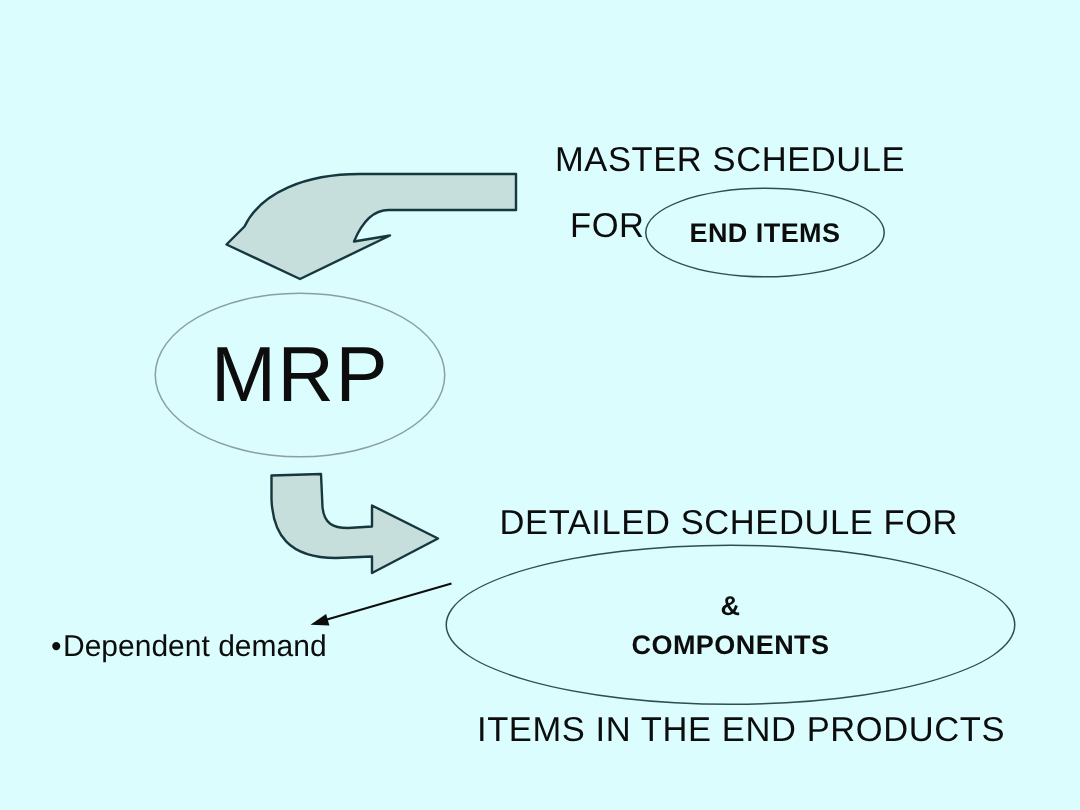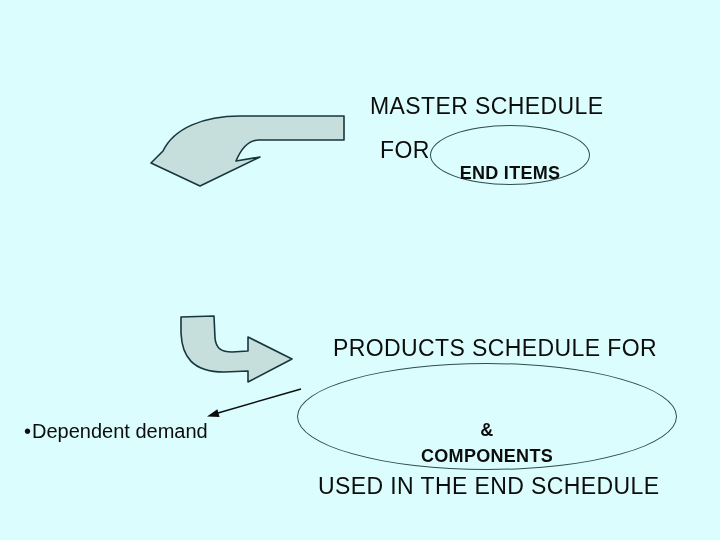--- a/index.html
+++ b/index.html
@@ -14,30 +14,30 @@
   .callout-line{stroke:var(--ink,#0d0d0d);stroke-width:1.4;}
   .callout-head{fill:var(--ink,#0d0d0d);}
   .line{position:absolute;white-space:nowrap;}
   .lg{font-size:23px;letter-spacing:0.4px;}
   .t-master1{left:370px;top:93px;}
   .t-master2{left:380px;top:137px;}
   .t-detailed{left:333px;top:335px;}
   .t-used{left:318px;top:473px;}
   .ellipse{
     position:absolute;border-radius:50%;
-    display:flex;flex-direction:column;align-items:center;justify-content:flex-end;
+    display:flex;flex-direction:column;align-items:center;justify-content:center;
     text-align:center;box-sizing:border-box;
   }
   .end-items{left:430px;top:125px;width:160px;height:60px;
     border:1.5px solid var(--ellipse-line,#2f4f4f);font-weight:bold;font-size:18px;letter-spacing:0.3px;}
   .mrp{left:103px;top:195px;width:194px;height:110px;
     border:1px solid var(--mrp-line,#8aa0a0);font-size:52px;letter-spacing:1px;}
   .raw{left:297px;top:363px;width:380px;height:107px;
     border:1.5px solid var(--ellipse-line,#2f4f4f);font-weight:bold;font-size:18px;line-height:26px;letter-spacing:0.3px;}
-  .notes{position:absolute;left:24px;top:419px;font-size:20px;line-height:24px;}
+  .notes{position:absolute;left:34px;top:419px;font-size:20px;line-height:24px;}
   .note{white-space:nowrap;}
   .bullet{margin-right:1px;}
 </style>
 </head>
 <body>
 
 <div class="slide">
 
   <svg class="shapes" viewBox="0 0 720 540" aria-hidden="true">
     <path class="block-arrow" d="M344,116 L240,116 C204,116 174,128 163,151 L151,163 L200,186 L260,157 L236,161 C241,149 248,140 259,140 L344,140 Z"></path>
@@ -48,29 +48,32 @@
     </g>
   </svg>
 
   <div class="line lg t-master1">MASTER SCHEDULE</div>
   <div class="line lg t-master2">FOR</div>
 
   <div class="ellipse end-items">
     <span>END ITEMS</span>
   </div>
 
+  <div class="ellipse mrp">
+    <span>MRP</span>
+  </div>
 
-  <div class="line lg t-detailed">PRODUCTS SCHEDULE FOR</div>
+  <div class="line lg t-detailed">DETAILED SCHEDULE FOR</div>
 
   <div class="ellipse raw">
     <span>&amp;</span>
     <span>COMPONENTS</span>
   </div>
 
-  <div class="line lg t-used">USED IN THE END SCHEDULE</div>
+  <div class="line lg t-used">ITEMS IN THE END PRODUCTS</div>
 
   <div class="notes">
     <div class="note">
       <span class="bullet">•</span><span>Dependent demand</span>
     </div>
   </div>
 
 </div>
 
 </body></html>

